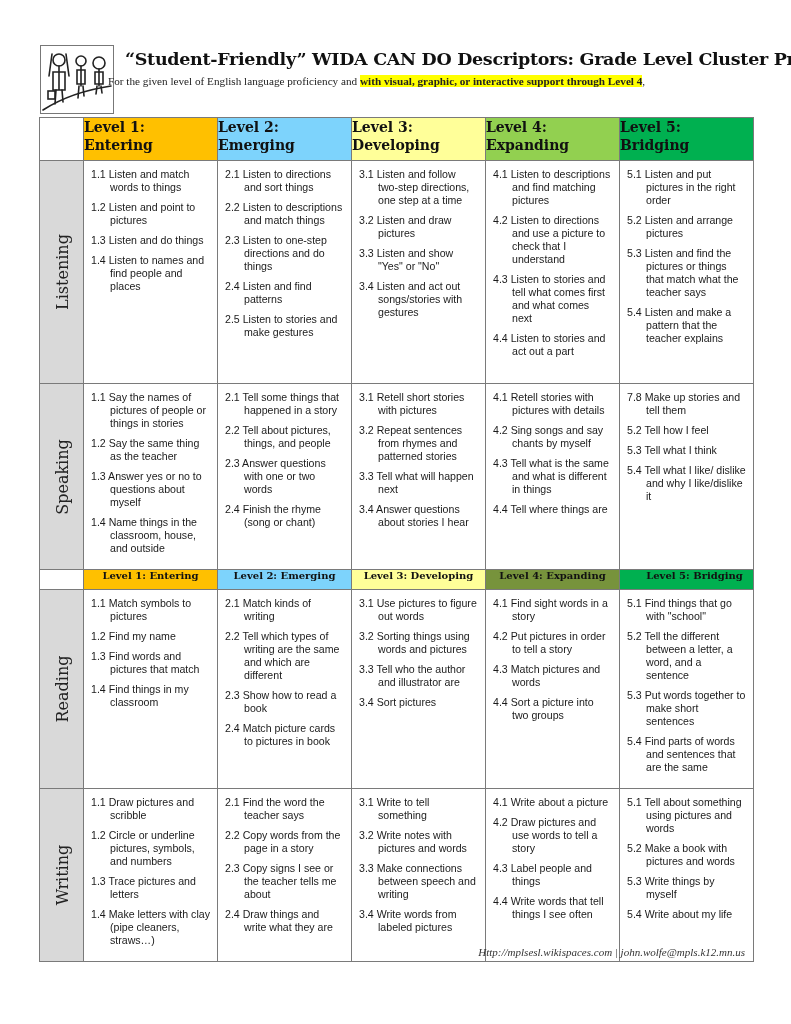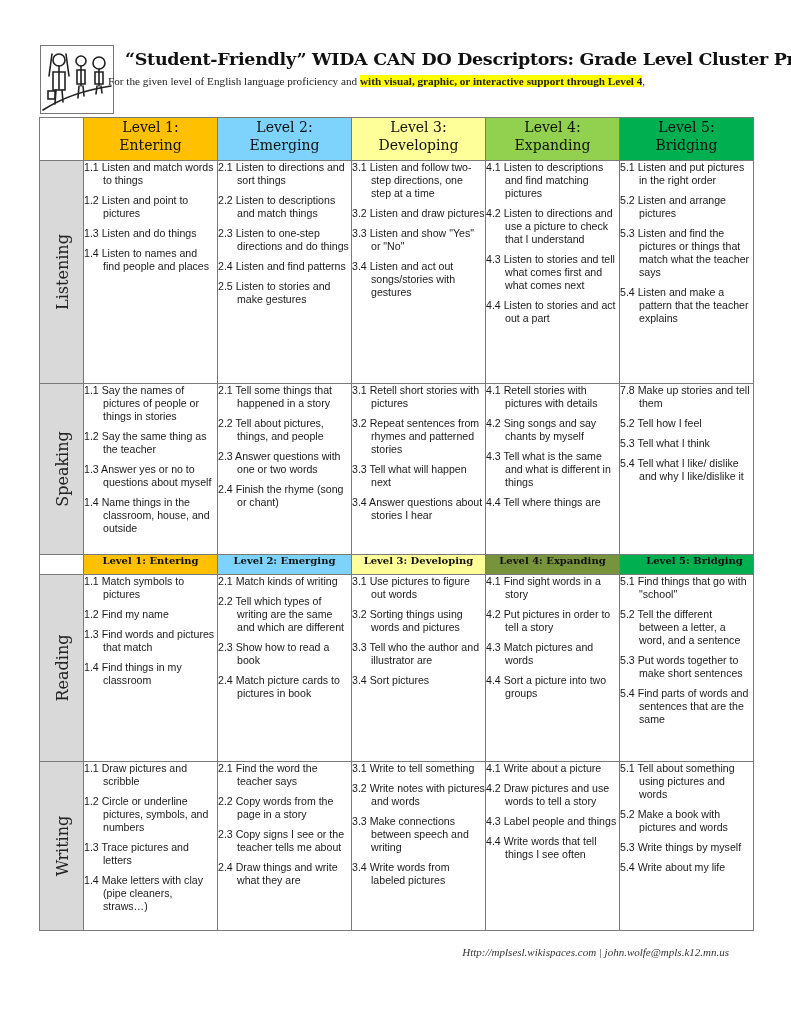--- a/index.html
+++ b/index.html
@@ -14,42 +14,42 @@
   .subtitle { position: absolute; left: 108px; top: 74px; font-family: "Liberation Serif", "DejaVu Serif", serif;
               font-size: 11.2px; line-height: 14px; white-space: nowrap; color: #222; }
   .subtitle .hl { background: #ffff00; font-weight: bold; }
 
   table.grid { position: absolute; left: 39px; top: 117px; width: 714px; border-collapse: collapse;
                table-layout: fixed; }
   table.grid td, table.grid th { border: 1px solid #7a7a7a; padding: 0; vertical-align: top; }
   col.c0 { width: 44px; }
   col.cl { width: 134px; }
 
-  th.lvl { height: 42px; font-family: "DejaVu Serif", "Liberation Serif", serif; font-weight: normal;
-           font-size: 14px; line-height: 18px; text-align: center; vertical-align: middle; color: #111; margin-left: 46px; }
+  th.lvl { height: 42px; font-family: "DejaVu Serif", "Liberation Serif", serif; font-weight: bold;
+           font-size: 14px; line-height: 18px; text-align: left; vertical-align: middle; color: #111; margin-left: 46px; }
   th.lvl-s { height: 19px; font-family: "DejaVu Serif", "Liberation Serif", serif; font-weight: bold;
              font-size: 10px; text-align: center; vertical-align: middle; color: #111; }
   th.blank { background: #fff; }
 
   td.domain { background: #d9d9d9; position: relative; }
   td.domain .dlabel { position: absolute; left: 50%; top: 50%;
                       transform: translate(-50%, -50%) rotate(-90deg);
                       font-family: "DejaVu Serif", "Liberation Serif", serif; font-size: 16px;
                       white-space: nowrap; color: #222; }
 
   td.cell { padding: 4px 4px 4px 5px; font-size: 10.6px; line-height: 13px; color: #1a1a1a; }
-  td.cell ul { list-style: none; margin: 0; padding: 0; }
+  td.cell ul { list-style: none; margin: 0; padding: 7px; }
   td.cell li { padding-left: 19px; text-indent: -19px; margin-bottom: 7px; }
 
   tr.r-listen td { height: 222px; }
   tr.r-speak td { height: 170px; }
   tr.r-read td { height: 186px; }
   tr.r-write td { height: 168px; }
 
-  .footer { position: absolute; right: 62px; top: 946px; font-family: "Liberation Serif", "DejaVu Serif", serif;
+  .footer { position: absolute; right: 46px; top: 946px; font-family: "Liberation Serif", "DejaVu Serif", serif;
             font-style: italic; font-size: 11px; color: #333; }
 </style>
 </head>
 <body>
 
 <div class="logo">
   <svg width="72" height="67" viewBox="0 0 72 67" fill="none" stroke="#222" stroke-width="1.6" stroke-linecap="round">
     <path d="M2 64 Q30 46 70 40"></path>
     <circle cx="18" cy="14" r="6"></circle>
     <path d="M11 8 L8 30 M25 8 L28 30"></path>

